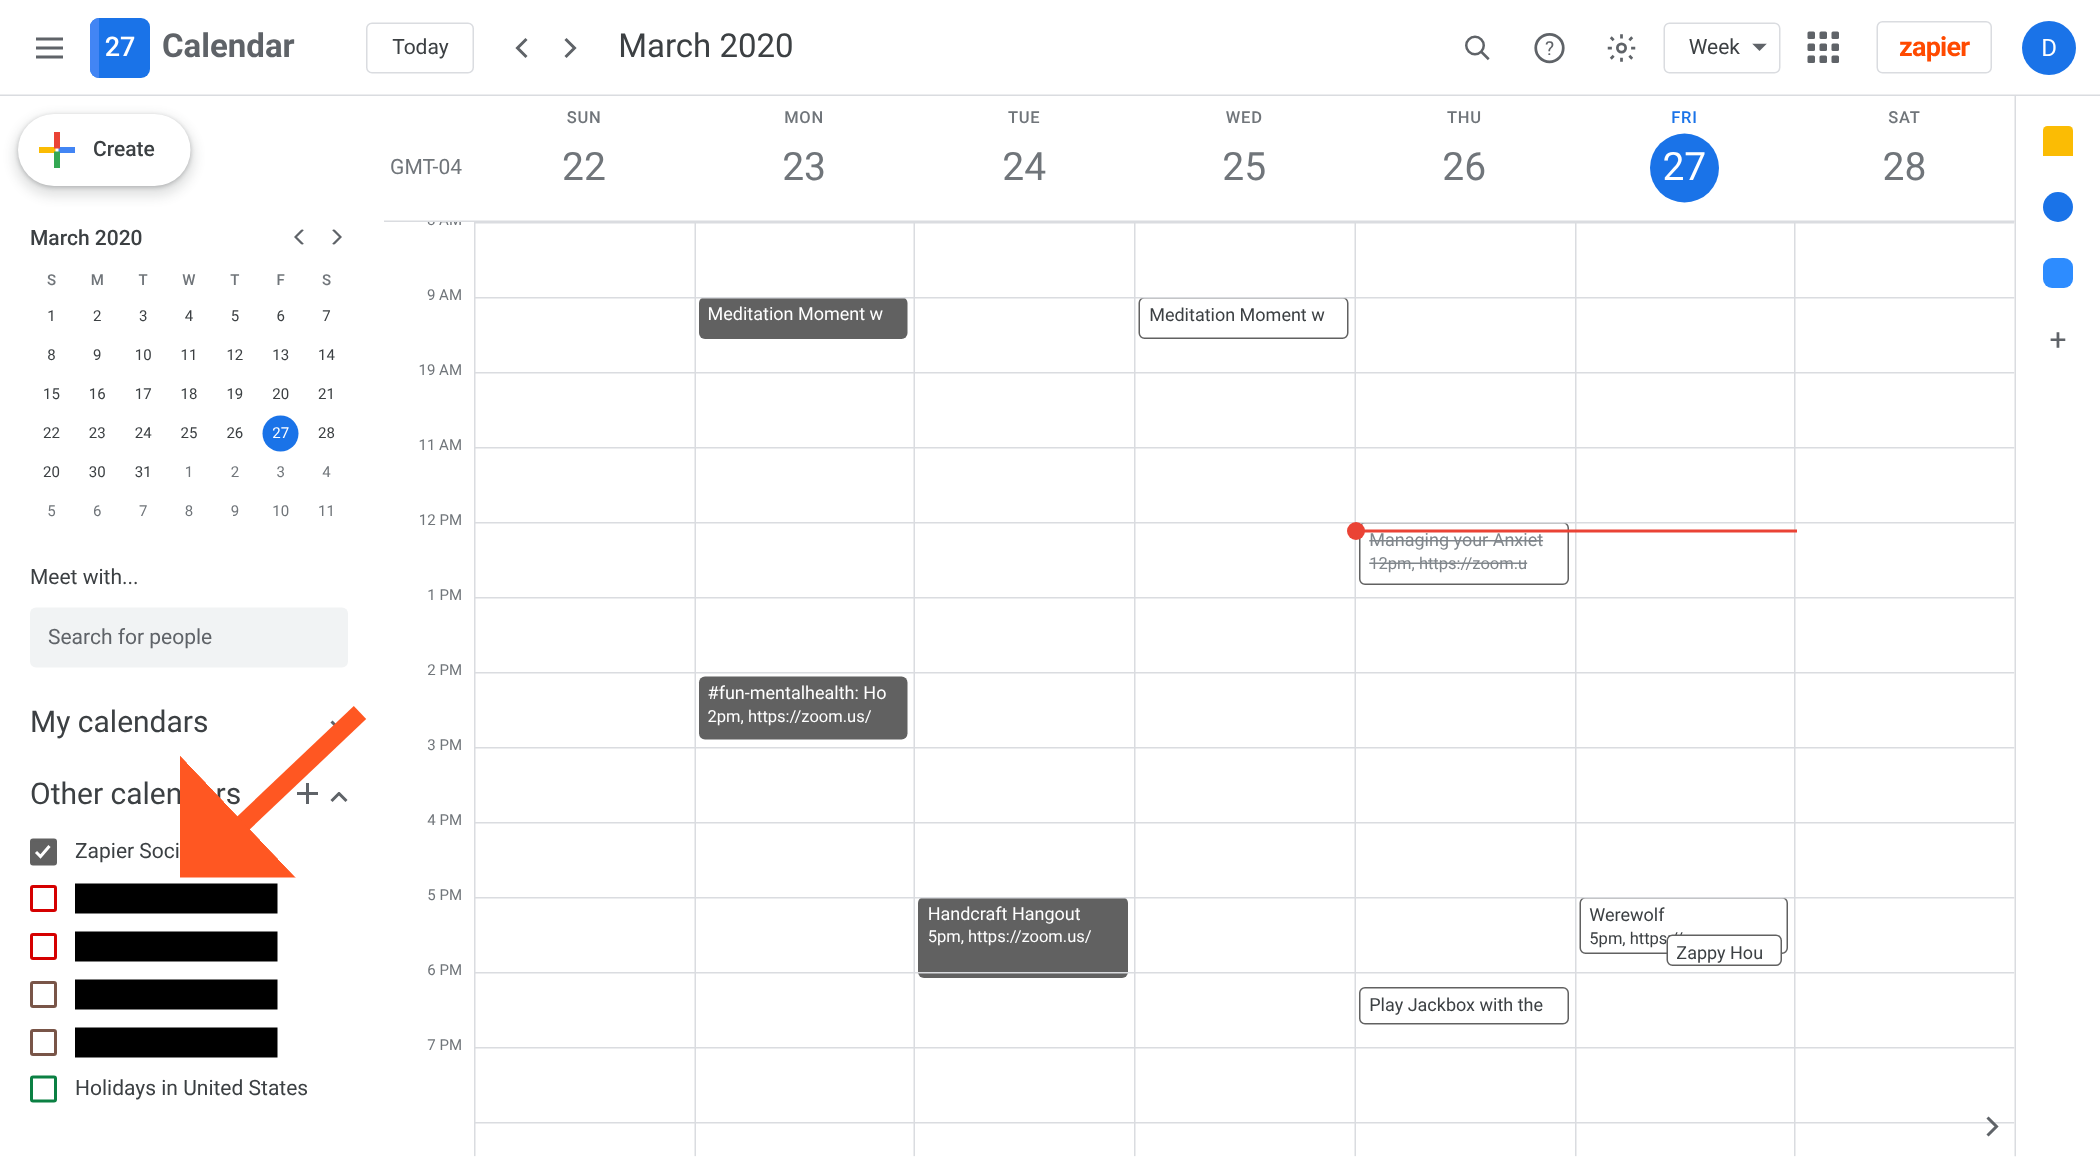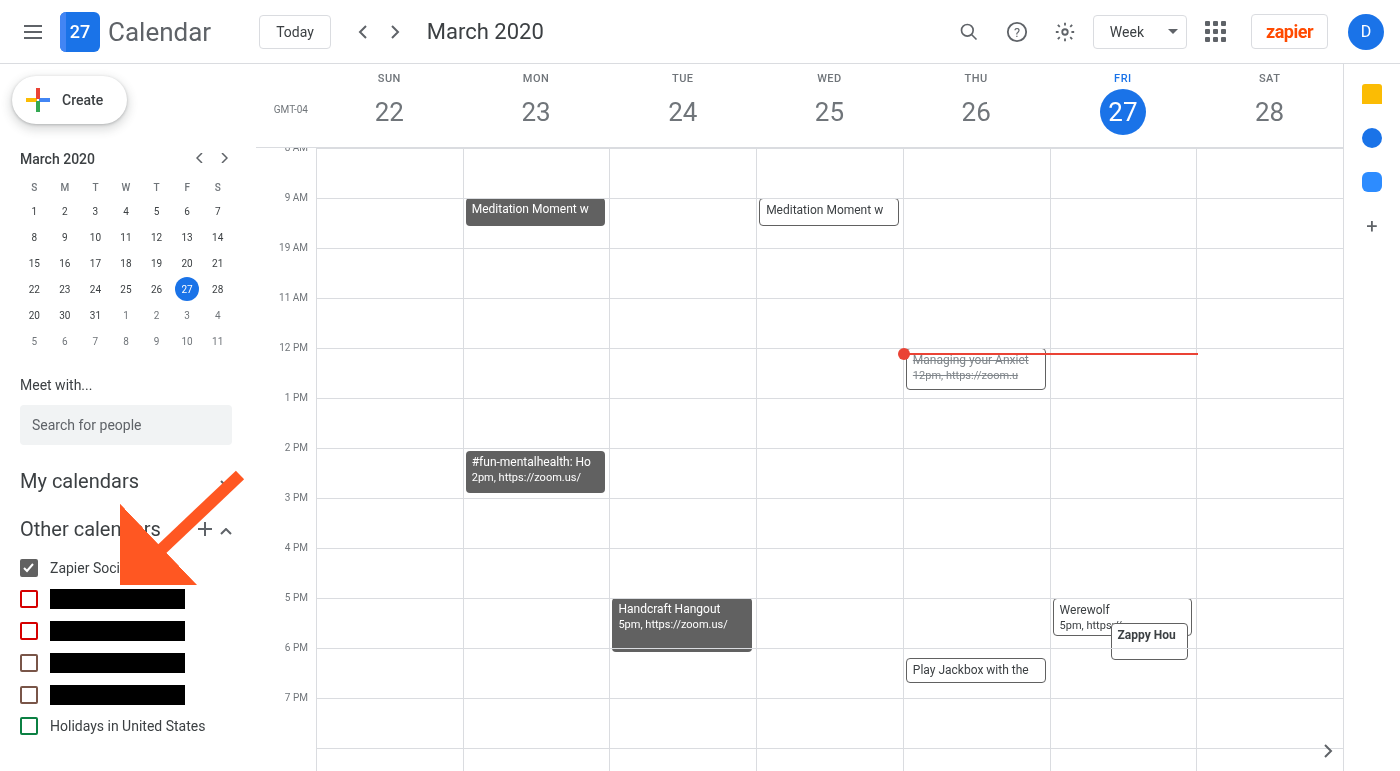--- a/index.html
+++ b/index.html
@@ -2,28 +2,28 @@
 <html><head>
 <meta charset="utf-8">
 <style>
 *{box-sizing:border-box;margin:0;padding:0;font-family:'Google Sans',Roboto,Arial,sans-serif}
 body{width:1400px;height:771px;background:#fff;overflow:hidden;position:relative;color:#3c4043}
 .header{height:64px;display:flex;align-items:center;padding:0 16px;border-bottom:1px solid #dadce0;position:relative;z-index:5;background:#fff}
 .hamburger{width:24px;height:24px;margin:0 4px 0 8px;cursor:pointer;display:flex;flex-direction:column;justify-content:center;gap:4px}
 .hamburger span{height:2px;background:#5f6368;width:18px}
 .logo-box{width:40px;height:40px;margin-left:8px;background:#1a73e8;border-radius:6px;display:flex;align-items:center;justify-content:center;color:#fff;font-size:18px;font-weight:500;position:relative}
 .logo-box::before{content:'';position:absolute;left:0;top:0;width:6px;height:100%;background:#4285f4;border-radius:6px 0 0 6px}
-.app-title{font-size:26px;color:#5f6368;margin-left:8px;font-weight:400}
+.app-title{font-size:22px;color:#5f6368;margin-left:8px;font-weight:700}
 .today-btn{margin-left:48px;padding:8px 16px;border:1px solid #dadce0;border-radius:4px;background:#fff;font-size:14px;color:#3c4043;cursor:pointer}
 .nav-arrows{display:flex;margin-left:16px}
 .nav-arrow{width:32px;height:32px;display:flex;align-items:center;justify-content:center;cursor:pointer;border-radius:50%;color:#5f6368}
 .month-title{font-size:22px;color:#3c4043;margin-left:16px;font-weight:400}
 .header-right{margin-left:auto;display:flex;align-items:center;gap:8px}
 .icon-btn{width:40px;height:40px;display:flex;align-items:center;justify-content:center;cursor:pointer;border-radius:50%;color:#5f6368}
-.view-select{padding:8px 8px 8px 16px;border:1px solid #dadce0;border-radius:4px;background:#fff;font-size:14px;cursor:pointer;display:flex;align-items:center;gap:24px}
+.view-select{padding:8px 8px 8px 16px;border:1px solid #dadce0;border-radius:4px;background:#fff;font-size:14px;cursor:pointer;display:flex;align-items:center;gap:8px}
 .apps-grid{display:grid;grid-template-columns:repeat(3,5px);grid-template-rows:repeat(3,5px);gap:3px}
 .apps-grid span{background:#5f6368;border-radius:1px}
 .zapier-badge{margin-left:8px;padding:6px 14px;border:1px solid #dadce0;border-radius:4px;color:#ff4a00;font-weight:700;font-size:18px;letter-spacing:-0.5px}
 .avatar{width:36px;height:36px;border-radius:50%;background:#1a73e8;color:#fff;display:flex;align-items:center;justify-content:center;font-size:16px;margin-left:12px;cursor:pointer}
 .main{display:flex;height:707px}
 .sidebar{width:256px;padding:12px 16px 0 12px;overflow-y:auto}
 .create-btn{display:inline-flex;align-items:center;gap:12px;padding:12px 24px 12px 14px;border-radius:28px;box-shadow:0 1px 3px rgba(60,64,67,.3),0 4px 8px 3px rgba(60,64,67,.15);background:#fff;cursor:pointer;margin-bottom:24px}
 .plus-icon{width:24px;height:24px;position:relative}
 .plus-icon::before,.plus-icon::after{content:'';position:absolute;background:#34a853}
 .plus-icon::before{width:11px;height:4px;left:0;top:10px;background:#fbbc04}
@@ -46,21 +46,21 @@
 .search-people{background:#f1f3f4;border-radius:4px;padding:12px;font-size:14px;color:#5f6368;cursor:text}
 .cal-section{margin-top:24px;padding:0 8px}
 .cal-section-hdr{display:flex;align-items:center;justify-content:space-between;font-size:20px;color:#3c4043;margin-bottom:12px;cursor:pointer}
 .cal-section-hdr .actions{display:flex;gap:8px;color:#5f6368}
 .cal-item{display:flex;align-items:center;gap:12px;padding:6px 0;font-size:14px;color:#3c4043}
 .cal-check{width:18px;height:18px;border:2px solid;border-radius:2px;display:flex;align-items:center;justify-content:center;flex-shrink:0}
 .cal-check.checked{color:#fff}
 .redacted{background:#000;width:135px;height:20px}
 .calendar-main{flex:1;display:flex;flex-direction:column;border-right:1px solid #dadce0}
 .week-header{display:flex;border-bottom:1px solid #dadce0}
-.tz-col{width:60px;font-size:10px;color:#70757a;text-align:right;padding:40px 8px 0 0}
+.tz-col{width:60px;font-size:14px;color:#70757a;text-align:right;padding:40px 8px 0 0}
 .days-header{flex:1;display:grid;grid-template-columns:repeat(7,1fr)}
 .day-hdr{text-align:center;padding:8px 0 12px;cursor:pointer}
 .day-name{font-size:11px;color:#70757a;font-weight:500;letter-spacing:0.5px}
 .day-name.today{color:#1a73e8}
 .day-num{font-size:26px;color:#70757a;margin-top:4px;width:46px;height:46px;display:flex;align-items:center;justify-content:center;margin:4px auto 0;border-radius:50%}
 .day-num.today{background:#1a73e8;color:#fff}
 .week-grid{flex:1;display:flex;overflow:hidden;position:relative}
 .time-col{width:60px}
 .time-slot{height:50px;text-align:right;padding-right:8px;font-size:10px;color:#70757a;position:relative;top:-6px}
 .grid-cols{flex:1;display:grid;grid-template-columns:repeat(7,1fr);position:relative}
@@ -357,21 +357,21 @@
             </div>
             <div class="event outline" style="top: 510px; height: 25px;">
               <div>Play Jackbox with the</div>
             </div>
           </div>
           <div class="grid-col">
             <div class="event outline" style="top: 450px; height: 38px;">
               <div>Werewolf</div>
               <div class="sub">5pm, https://zoom</div>
             </div>
-            <div class="event outline" style="top: 475px; height: 37px; left: 60px; right: 8px; font-weight: bold;">
+            <div class="event outline" style="top: 475px; height: 21px; left: 60px; right: 8px;">
               <div>Zappy Hou</div>
             </div>
           </div>
           <div class="grid-col"></div>
           <div class="hour-line" style="top: 0px;"></div>
           <div class="hour-line" style="top: 50px;"></div>
           <div class="hour-line" style="top: 100px;"></div>
           <div class="hour-line" style="top: 150px;"></div>
           <div class="hour-line" style="top: 200px;"></div>
           <div class="hour-line" style="top: 250px;"></div>

